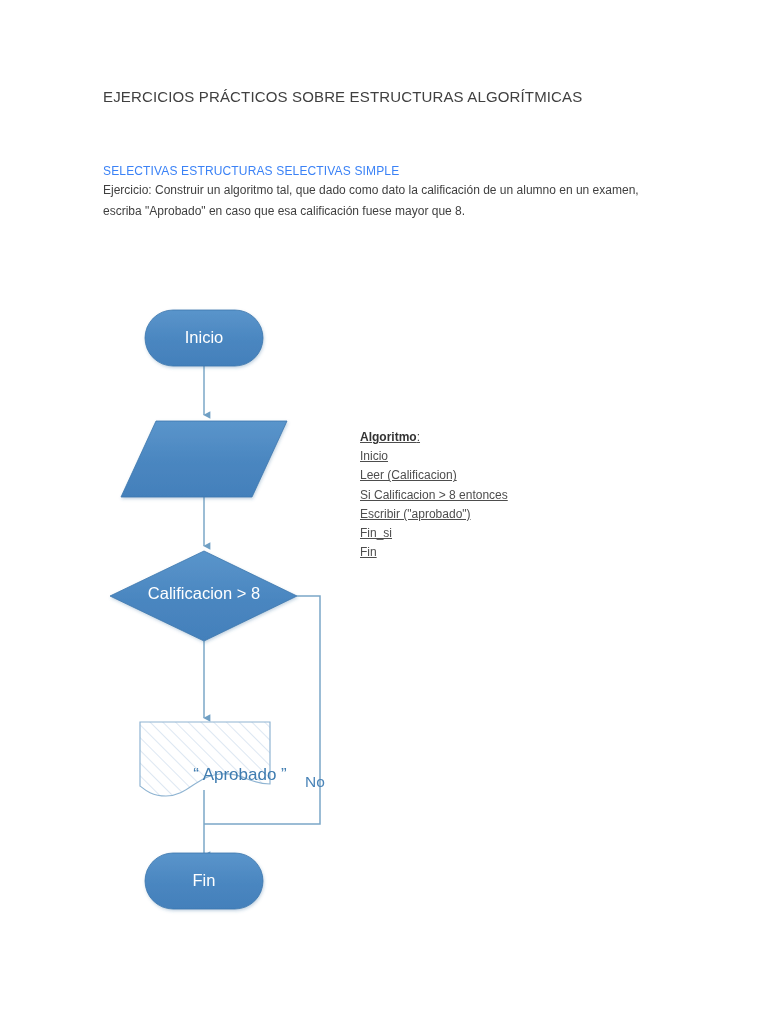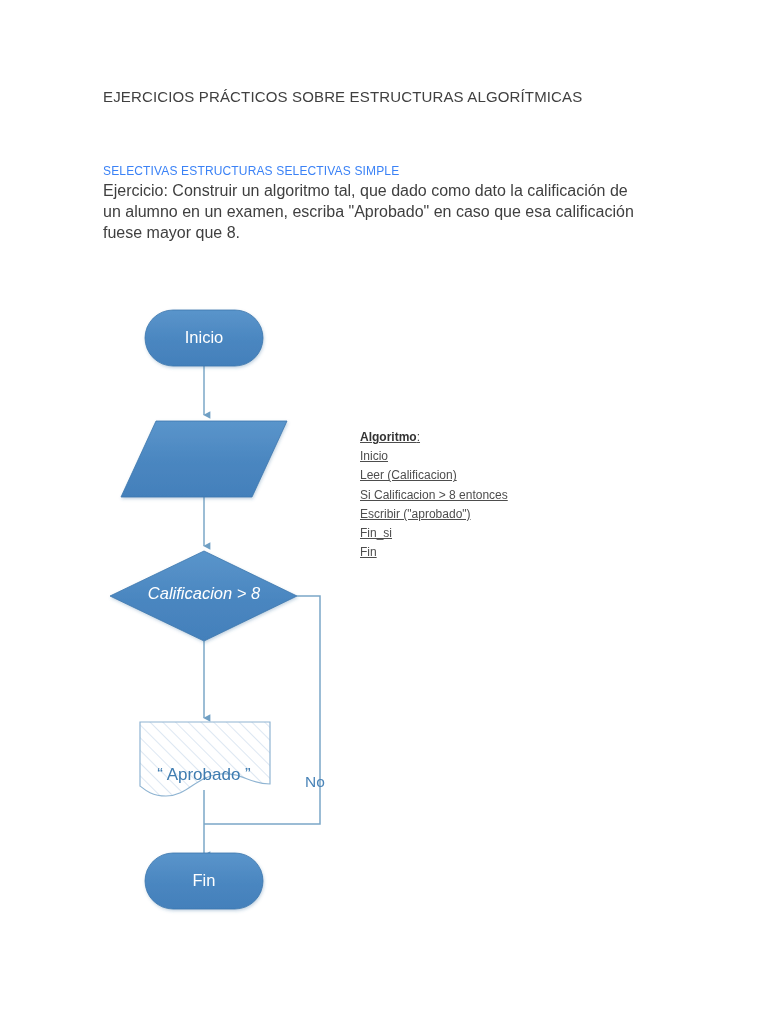--- a/index.html
+++ b/index.html
@@ -39,21 +39,21 @@
     font-size: 12px;
     letter-spacing: 0.15px;
     color: #3b82f6;
     white-space: nowrap;
   }
   .doc-paragraph {
     position: absolute;
     left: 103px;
     top: 180px;
     width: 540px;
-    font-size: 16px;
+    font-size: 12px;
     line-height: 21px;
     color: #3f3f3f;
     text-align: left;
   }
 
   
   .algo-block {
     position: absolute;
     left: 360px;
     top: 428px;
@@ -82,20 +82,21 @@
     pointer-events: none;
     white-space: nowrap;
   }
   .label-on-shape {
     color: #ffffff;
     font-size: 16.5px;
   }
   .label-doc {
     color: #3f7cb0;
     font-size: 17px;
+    margin-left: 36px;
   }
   .label-branch {
     color: #4a84b8;
     font-size: 15.5px;
   }
 </style>
 </head>
 <body>
 
 <div class="page">
@@ -172,21 +173,21 @@
     </g>
 
     <g>
       <rect x="145" y="853" width="118" height="56" rx="28" ry="28" fill="url(#shapeGrad)" stroke="#3d77ad" stroke-width="0.8" filter="url(#softShadow)"></rect>
     </g>
   </svg>
 
   <div class="flow-node-label label-on-shape" style="left:0; top:328px; width:408px; text-align:center;">Inicio</div>
 
 
-  <div class="flow-node-label label-on-shape" style="left:0; top:584px; width:408px; text-align:center; font-size:16.5px;font-style:italic;">Calificacion &gt; 8</div>
+  <div class="flow-node-label label-on-shape" style="left:0; top:584px; width:408px; text-align:center; font-size:16.5px;">Calificacion &gt; 8</div>
 
   <div class="flow-node-label label-doc" style="left:0; top:765px; width:408px; text-align:center;">“ Aprobado ”</div>
 
   <div class="flow-node-label label-on-shape" style="left:0; top:871px; width:408px; text-align:center;">Fin</div>
 
 
   <div class="flow-node-label label-branch" style="left:305px; top:773px;">No</div>
 
 </div>
 

